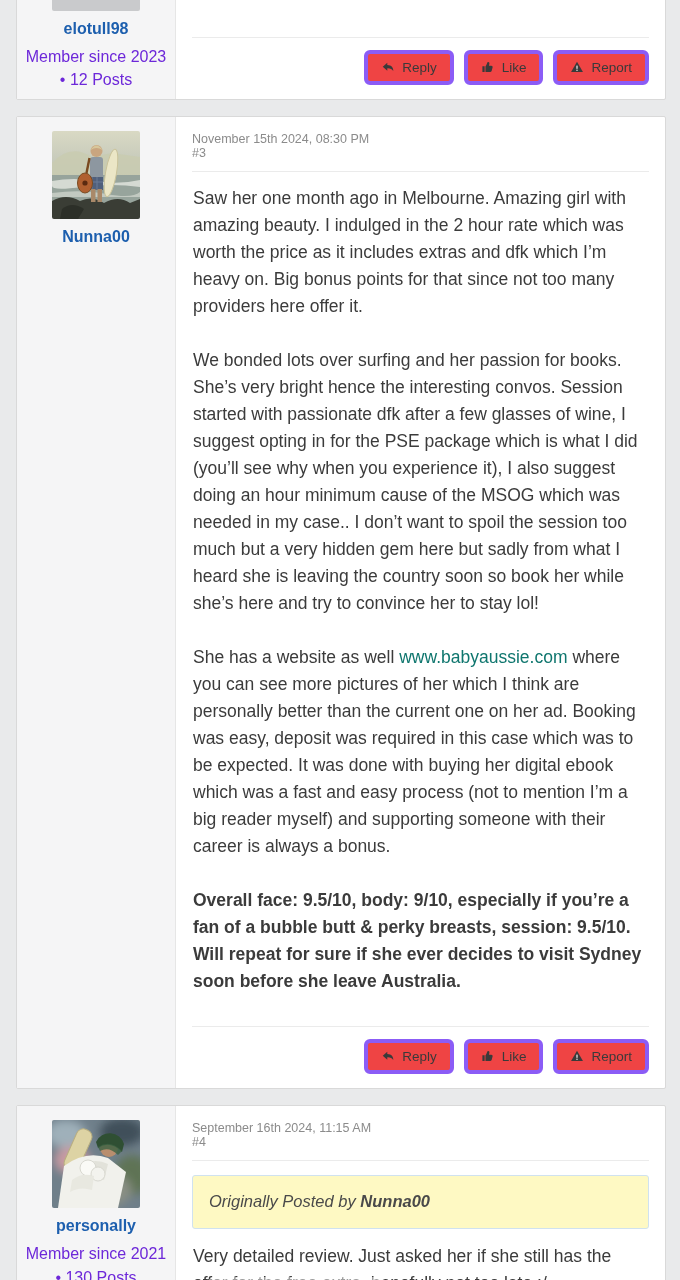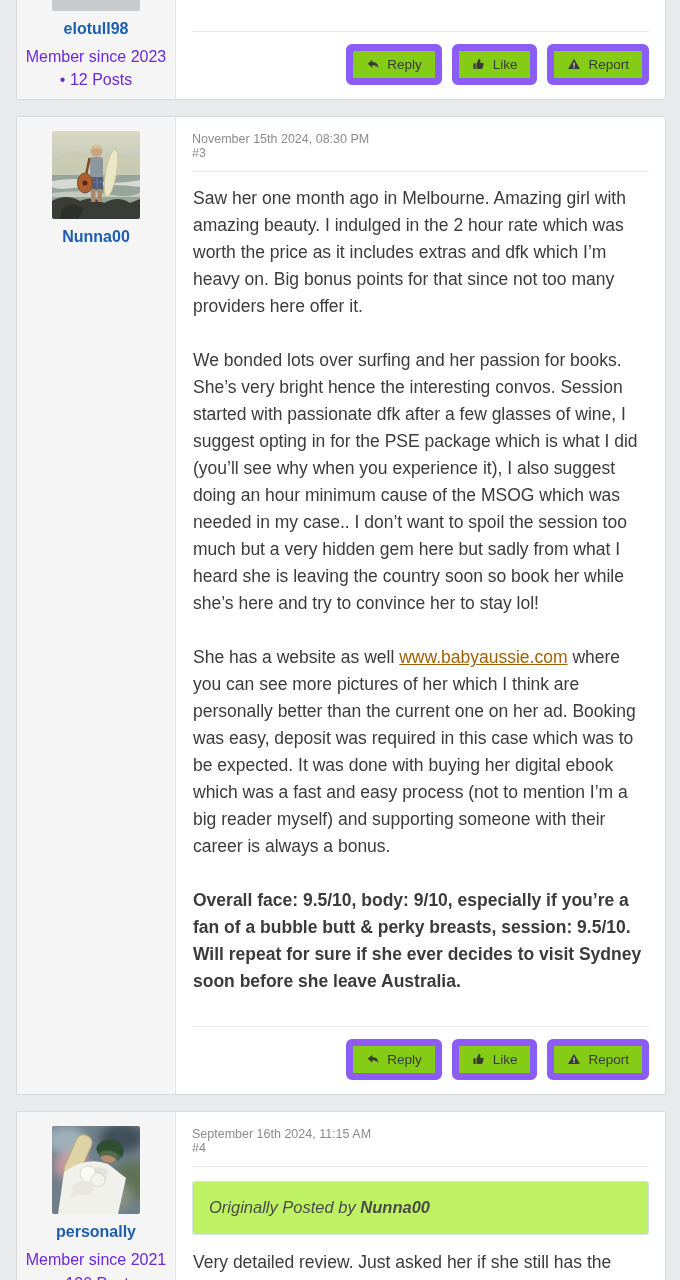--- a/index.html
+++ b/index.html
@@ -74,44 +74,44 @@
   .header-divider { border-top:1px solid #ebebeb; }
 
   .body-text {
     color:#3b3b3b;
     font-size:17.5px;
     line-height:27px;
     padding-top:13px;
   }
   .body-text p { margin:0 1px 27px; }
   .bold-para { font-weight:bold; }
-  a.inline-link { color:#a16207; text-decoration:underline; cursor:pointer; }
+  a.inline-link { color:#0f766e; cursor:pointer; }
 
   .quote {
-    background:#bef264;
+    background:#fef9c3;
     border:1px solid #d0e2ef;
     border-radius:3px;
     padding:12px 16px 13px;
     font-style:italic;
     color:#4a4a4a;
     font-size:16.5px;
     line-height:27px;
     margin:14px 0 8px;
   }
   .quote .q-author { font-weight:bold; }
 
   .spacer-cut { height:100px; }
 
   .post-footer { margin-top:auto; padding-top:4px; }
   .footer-divider { border-top:1px solid #ebebeb; margin-bottom:12px; }
   .btn-row { display:flex; justify-content:flex-end; gap:10px; }
   .btn {
     display:inline-flex; align-items:center; gap:7px;
-    background:#84cc16;
-    border:7px solid #8b5cf6;
+    background:#ef4444;
+    border:4px solid #8b5cf6;
     border-radius:6px;
     padding:6px 13px 7px;
     font-size:13.5px;
     color:#3a3a3a;
     font-family:inherit;
     cursor:pointer;
     line-height:1;
   }
   .btn svg { width:14px; height:14px; fill:#3a3a3a; flex-shrink:0; }
 

